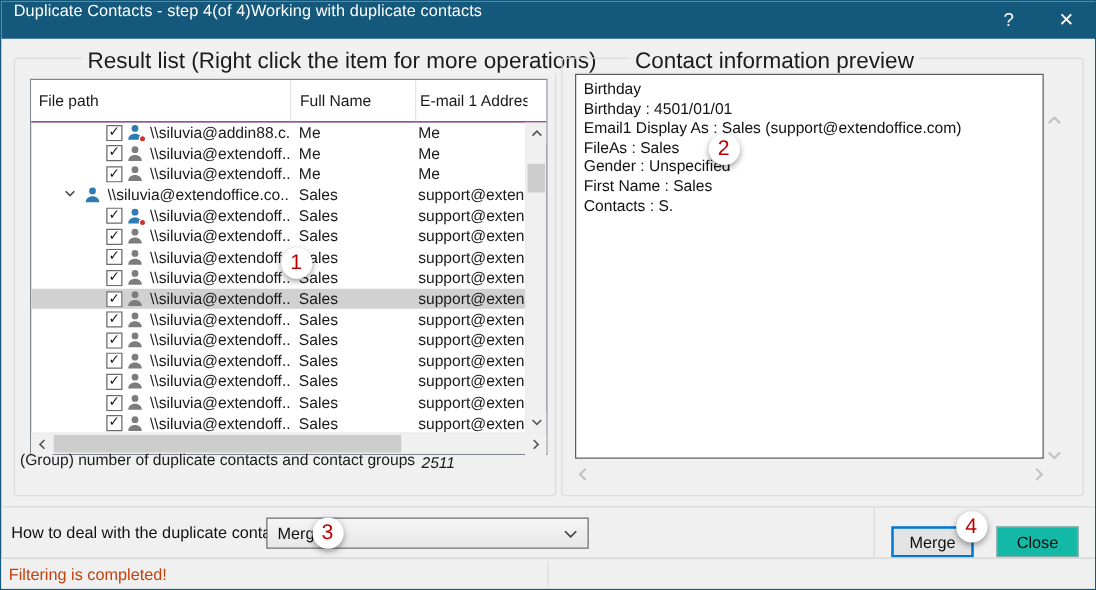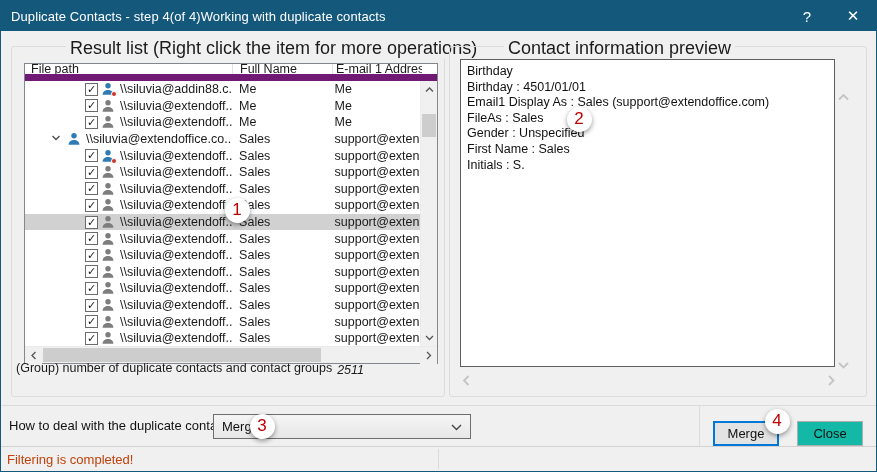--- a/index.html
+++ b/index.html
@@ -4,38 +4,38 @@
 <style>
   * { box-sizing: border-box; margin: 0; padding: 0; }
   html,body { background:#cfcfcf; }
   body { font-family:"Liberation Sans", sans-serif; }
 
   .dialog{ position:relative; width:877px; height:472px; background:#F0F0F0;
            border:1px solid #14587C; overflow:hidden; }
 
   
   .titlebar{ position:absolute; left:0; top:0; right:0; height:30px; background:#14587C;
-             color:#FFFFFF; display:flex; align-items:center; font-size:13px; }
+             color:#FFFFFF; display:flex; font-size:13px; }
   .titlebar .title{ padding-left:10px; letter-spacing:.1px; }
   .titlebar .tbtns{ margin-left:auto; display:flex; height:100%; }
   .tbtn{ width:46px; height:100%; display:flex; align-items:center; justify-content:center;
          font-size:15px; color:#FFFFFF; cursor:default; }
 
   
   .groupbox{ position:absolute; border:1px solid #DCDCDC; border-radius:3px; }
   .groupbox > .gb-label{ position:absolute; top:-9px; left:8px; background:#F0F0F0;
                          padding:0 4px; font-size:18px; color:#1b1b1b; white-space:nowrap;margin-left:46px; }
   .gb-left{ left:10px; top:45px; width:434px; height:351px; }
   .gb-right{ left:448px; top:45px; width:418px; height:351px; }
 
   
   .table{ position:absolute; left:12px; top:16px; width:414px; height:301px;
           background:#fff; border:1px solid #82878F; display:flex; flex-direction:column;
           font-size:12.5px; color:#1a1a1a; }
-  .thead{ flex:none; height:17px; display:flex; background:#fff; border-bottom:7px solid #701a75; }
+  .thead{ flex:none; height:34px; display:flex; background:#fff; border-bottom:1px solid #701a75; }
   .th{ display:flex; align-items:center; border-right:1px solid #E3E3E3; overflow:hidden; white-space:nowrap; }
   .th-path{ width:208px; padding-left:6px; }
   .th-name{ width:100px; padding-left:7px; }
   .th-email{ width:89px; padding-left:3px; border-right:none; }
   .tbody{ flex:1; display:flex; overflow:hidden; }
   .rows{ width:397px; overflow:hidden; }
   .row{ height:16.6px; display:flex; align-items:center; white-space:nowrap; }
   .row.selected{ background:#D1D1D1; }
   .c-path{ width:208px; display:flex; align-items:center; overflow:hidden; padding-left:60px; }
   .row.group .c-path{ padding-left:26px; }
@@ -353,21 +353,21 @@
 
   <div class="groupbox gb-right">
     <span class="gb-label">Contact information preview</span>
     <div class="preview">
         <div class="pline">Birthday</div>
         <div class="pline">Birthday : 4501/01/01</div>
         <div class="pline">Email1 Display As : Sales (support@extendoffice.com)</div>
         <div class="pline">FileAs : Sales</div>
         <div class="pline">Gender : Unspecified</div>
         <div class="pline">First Name : Sales</div>
-        <div class="pline">Initials : S.</div>
+        <div class="pline">Contacts : S.</div>
       </div>
 
     <span class="ghost" style="left:388px; top:40px;">
       <svg width="11" height="7" viewBox="0 0 11 7">
           <polyline points="1,5.5 5.5,1 10,5.5" fill="none" stroke="#C4C4C4" stroke-width="1.8"></polyline>
         </svg></span>
     <span class="ghost" style="left:388px; top:308px;">
       <svg width="11" height="7" viewBox="0 0 11 7">
           <polyline points="1,1 5.5,5.5 10,1" fill="none" stroke="#C4C4C4" stroke-width="1.8"></polyline>
         </svg></span>

